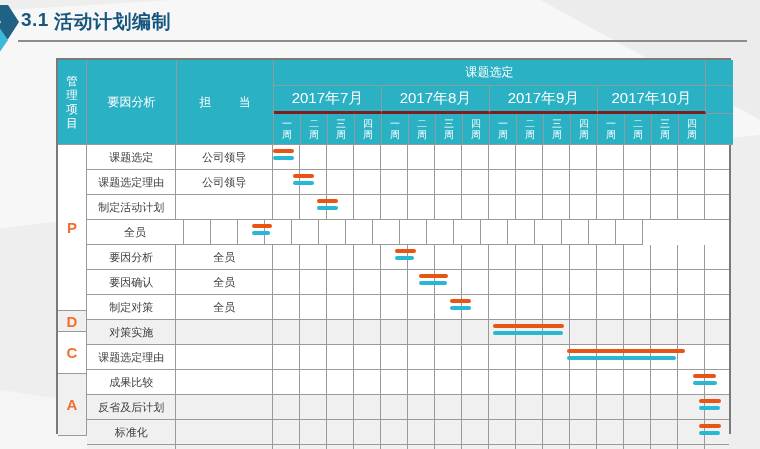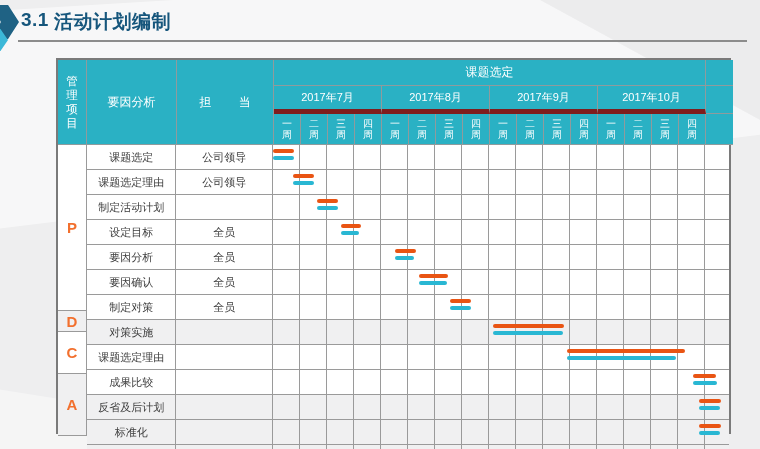--- a/index.html
+++ b/index.html
@@ -59,21 +59,21 @@
   }
   .h-mgmt  { left:0;   top:0; width:29px;  height:85px; }
   .h-item  { left:29px; top:0; width:90px;  height:85px; }
   .h-owner { left:119px; top:0; width:97px; height:85px; letter-spacing:12px; text-indent:12px; }
   .h-banner{ left:216px; top:0; width:432px; height:26px; }
   .vtext   { white-space:pre-line; line-height:1.22; text-align:center; font-size:11.5px; }
   #months-row { position:absolute; left:216px; top:26px; width:432px; height:28px; display:flex; }
   .month-cell {
     width:108px; height:28px; background:#2ab1c4; color:#fff;
     display:flex; align-items:center; justify-content:center;
-    border-right:1px solid #8f9b9d; border-bottom:5px solid #7f1d1d; font-size:11px;
+    border-right:1px solid #8f9b9d; border-bottom:3px solid #7f1d1d; font-size:15px;
   }
   #weeks-row { position:absolute; left:216px; top:54px; width:432px; height:31px; display:flex; }
   .week-cell {
     width:27px; height:31px; background:#2ab1c4; color:#fff;
     display:flex; align-items:center; justify-content:center;
     border-right:1px solid #8f9b9d; border-bottom:1px solid #8f9b9d;
     font-size:10px; white-space:pre-line; line-height:1.15; text-align:center;
   }
   .h-extra { position:absolute; left:648px; top:0; width:27px; height:85px; }
   .h-extra .seg { width:27px; background:#2ab1c4; border-bottom:1px solid #8f9b9d; }
@@ -201,21 +201,20 @@
         </div>
         <div class="trow">
           <div class="cell item">制定活动计划</div>
           <div class="cell owner"></div>
           <div class="cell sched">
             <div class="bar plan" style="left: 44.55px; width: 20.25px;"></div>
             <div class="bar actual" style="left: 44.55px; width: 20.25px;"></div>
           </div>
         </div>
         <div class="trow">
-          <div class="cell item">设定目标</div>
           <div class="cell owner">全员</div>
           <div class="cell sched">
             <div class="bar plan" style="left: 68.04px; width: 19.98px;"></div>
             <div class="bar actual" style="left: 68.04px; width: 18.36px;"></div>
           </div>
         </div>
         <div class="trow">
           <div class="cell item">要因分析</div>
           <div class="cell owner">全员</div>
           <div class="cell sched">

